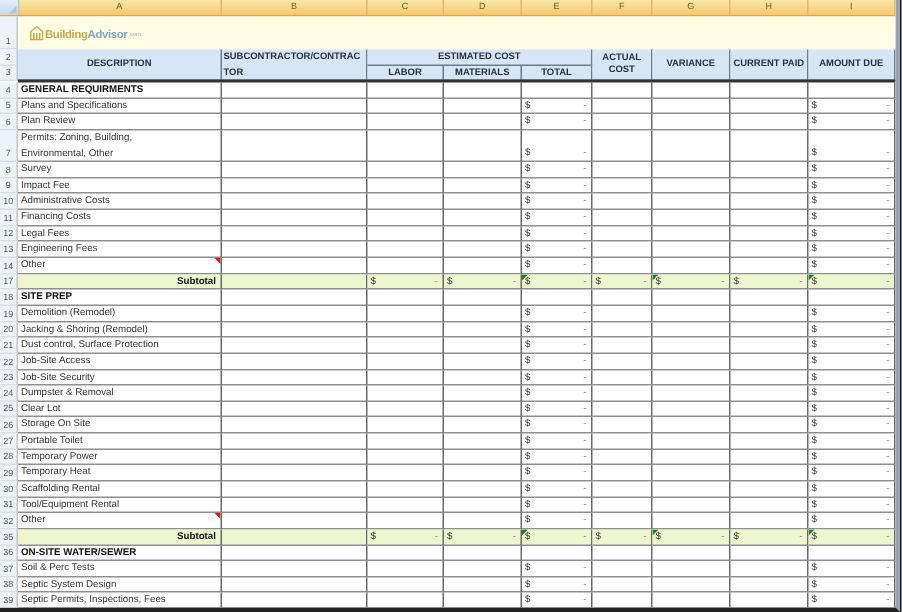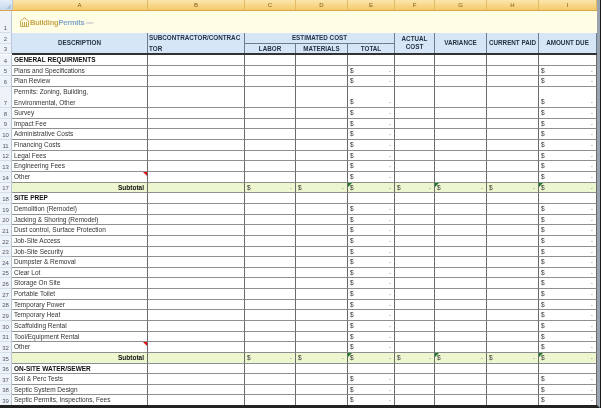--- a/index.html
+++ b/index.html
@@ -104,21 +104,21 @@
 <div class="rownum" style="top: 11px; height: 22px;">1</div>
     <div class="title-row">
       <div class="logo">
         <span class="house"><svg width="9" height="10" viewBox="0 0 9 10">
             <path d="M0.5 4 L4.5 0.7 L8.5 4 L8.5 9.5 L0.5 9.5 Z" fill="none" stroke="#c7a64a" stroke-width="0.9"></path>
             <rect x="2" y="5" width="1" height="4.5" fill="#c7a64a"></rect>
             <rect x="4" y="5" width="1" height="4.5" fill="#c7a64a"></rect>
             <rect x="6" y="5" width="1" height="4.5" fill="#c7a64a"></rect>
           </svg></span>
         <span class="b1">Building</span>
-        <span class="b2">Permits</span>
+        <span class="b2">Advisor</span>
         <span class="com">.com</span>
       </div>
     </div>
     <div class="rownum" style="top: 33px; height: 11px;">2</div>
     <div class="rownum" style="top: 44px; height: 10px;">3</div>
     <div class="hdr" style="left: 12px; top: 33px; width: 136px; height: 21px;">DESCRIPTION</div>
     <div class="hdr left" style="left: 148px; top: 33px; width: 97px; height: 21px; word-break: break-all; line-height: 10.5px; padding-top: 0px;">SUBCONTRACTOR/CONTRACTOR</div>
     <div class="hdr" style="left: 245px; top: 33px; width: 150px; height: 11px;">ESTIMATED COST</div>
     <div class="hdr" style="left: 245px; top: 44px; width: 51px; height: 10px;">LABOR</div>
     <div class="hdr" style="left: 296px; top: 44px; width: 52px; height: 10px;">MATERIALS</div>

